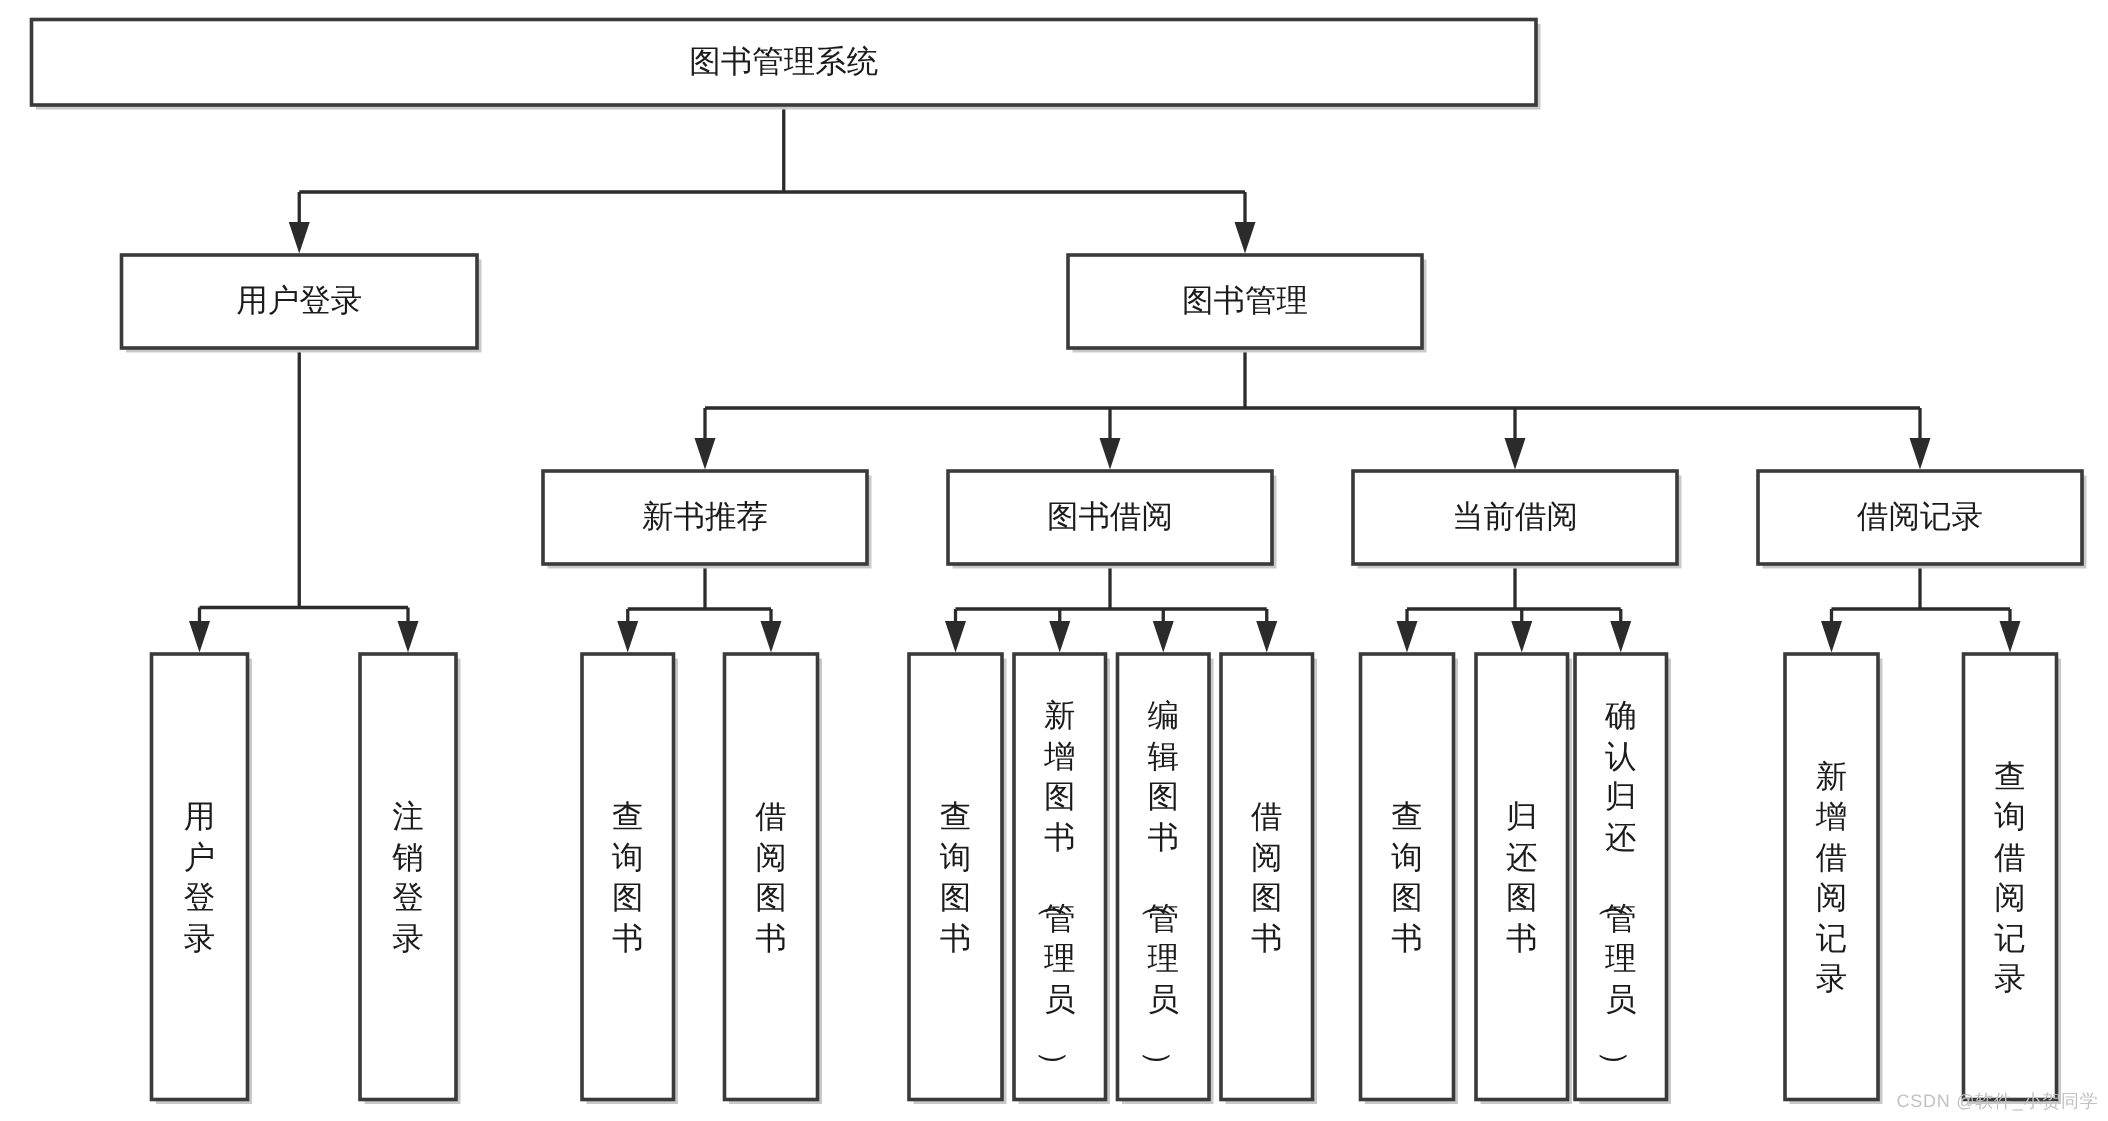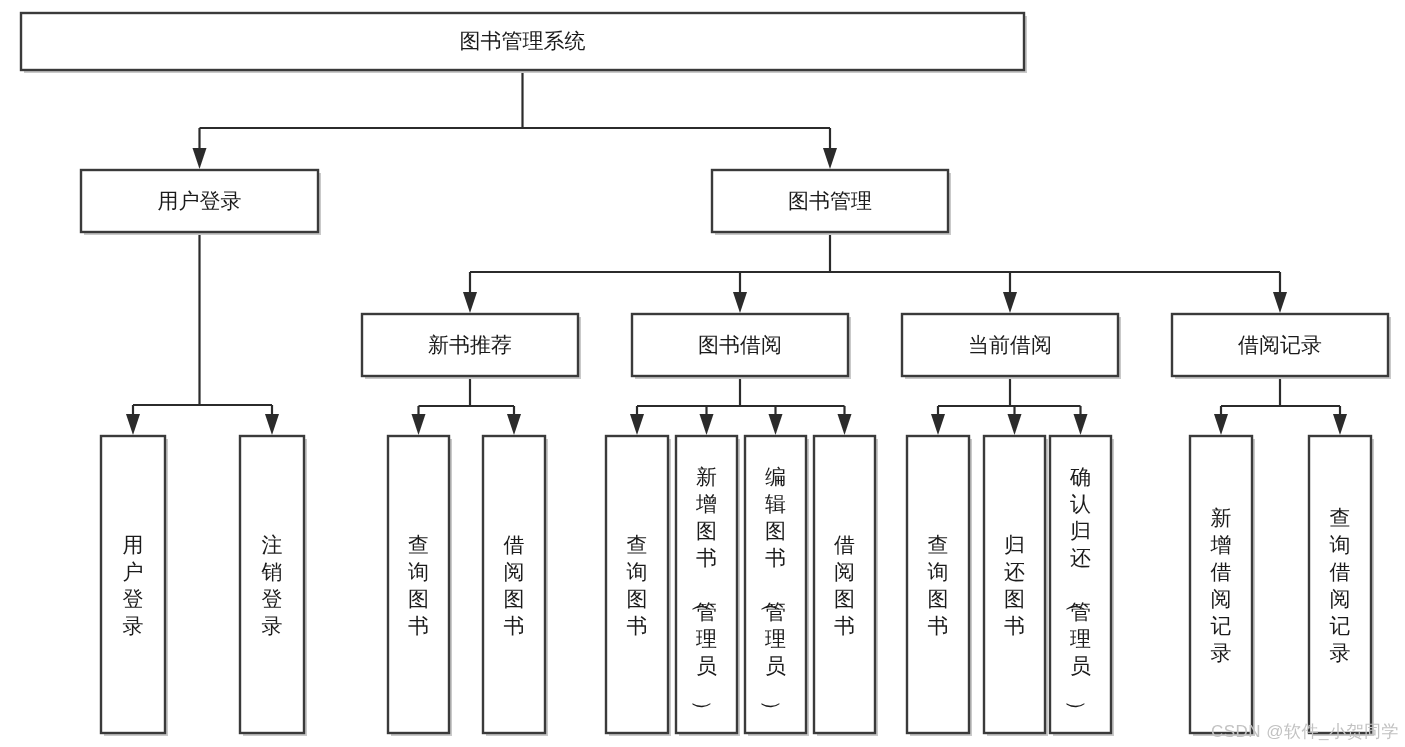--- a/index.html
+++ b/index.html
@@ -7,21 +7,21 @@
        font-family:"Liberation Sans","DejaVu Sans",sans-serif;}
   #diagram{position:absolute;left:0;top:0;width:1405px;height:747px;}
   .node-box{fill:#ffffff;stroke:#3a3a3a;stroke-width:2.4;}
   .node-shadow{fill:#c9c9c9;}
   .edge{stroke:#2b2b2b;stroke-width:2.2;fill:none;}
   .arrow-head{fill:#2b2b2b;stroke:none;}
   .node-label{fill:#1b1b1b;font-family:"Liberation Sans","DejaVu Sans",sans-serif;
               font-size:21px;text-anchor:middle;dominant-baseline:middle;}
   .leaf-label{fill:#1b1b1b;font-family:"Liberation Sans","DejaVu Sans",sans-serif;
               font-size:21px;text-anchor:middle;}
-  .watermark{position:absolute;right:6px;bottom:4px;color:#c2c2c2;font-size:17px;
+  .watermark{position:absolute;right:6px;bottom:4px;color:#c2c2c2;font-size:12px;
              font-family:"Liberation Sans","DejaVu Sans",sans-serif;
              letter-spacing:.5px;white-space:nowrap;}
 </style>
 </head>
 <body>
 
 <svg id="diagram" viewBox="0 0 1405 747" xmlns="http://www.w3.org/2000/svg">
   <g id="edge-layer">
       <path d="M 522.5 70 L 522.5 128" class="edge"></path>
       <path d="M 199.5 128 L 830 128" class="edge"></path>

